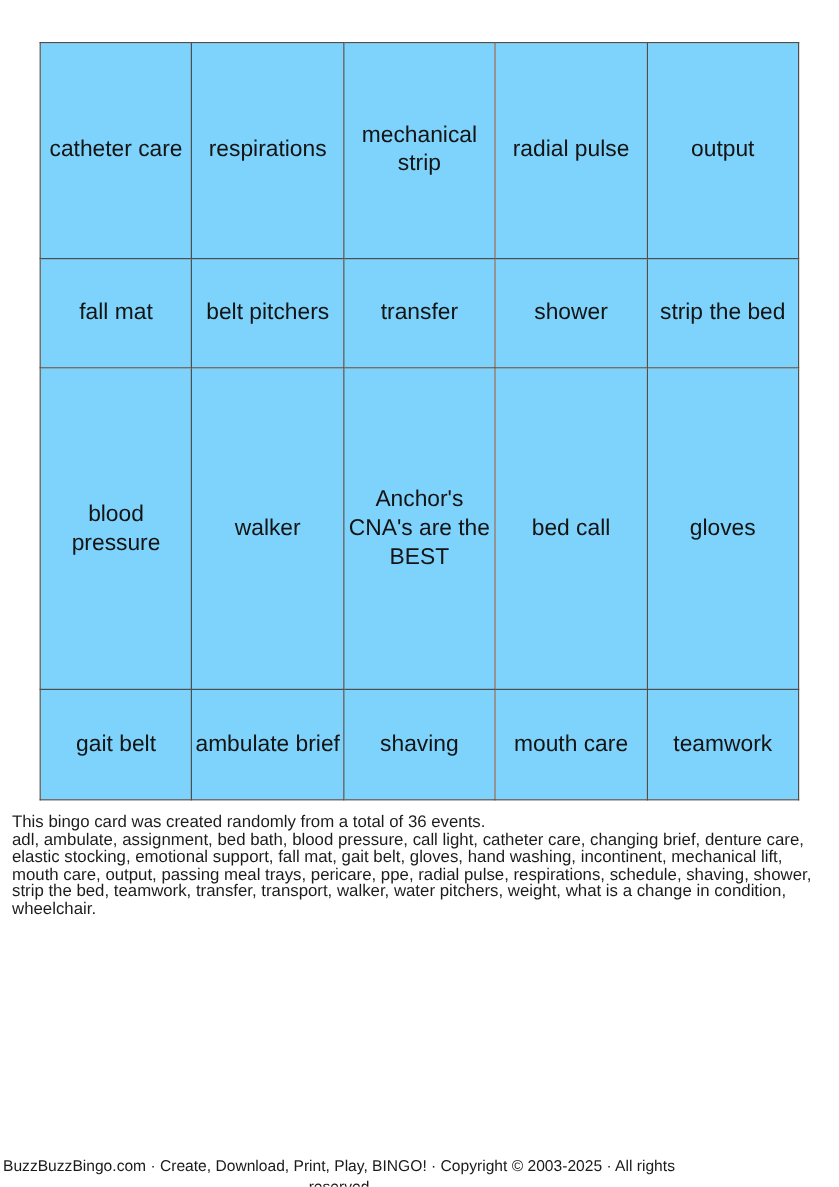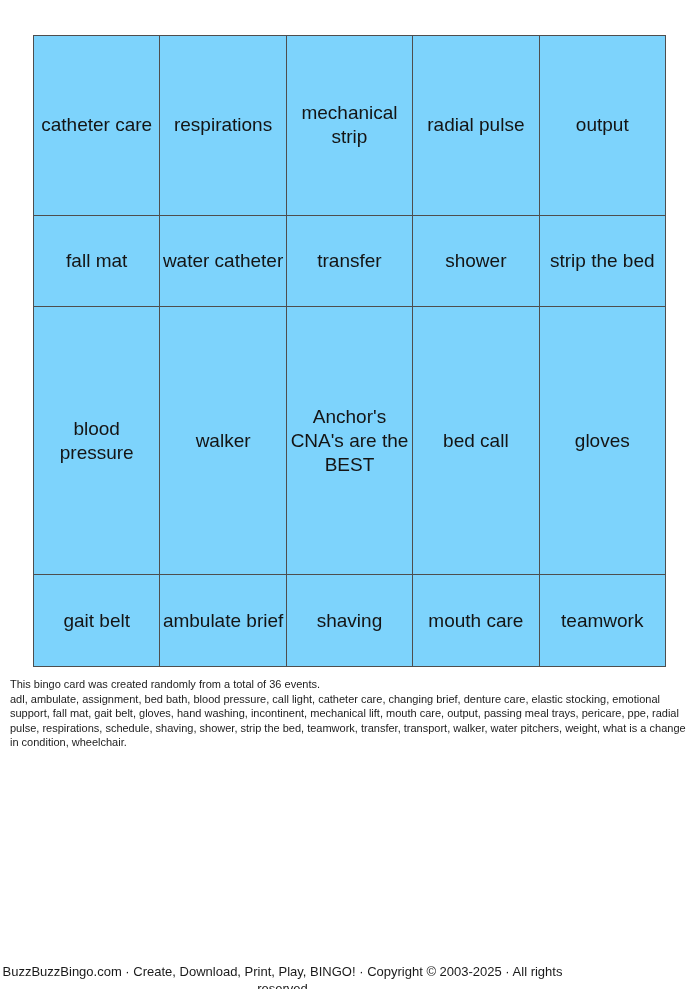--- a/index.html
+++ b/index.html
@@ -39,21 +39,21 @@
     background: #7dd3fc;
     overflow: hidden;
   }
 
   
   .card-note {
     position: absolute;
     left: 10px;
     top: 677px;
     width: 684px;
-    font-size: 11px;
+    font-size: 14px;
     line-height: 14.5px;
     color: #1c1c1c;
   }
 
   
   .site-footer {
     position: absolute;
     left: 0;
     top: 963px;
     width: 565px;
@@ -72,21 +72,21 @@
     <tbody>
       <tr>
         <td>catheter care</td>
         <td>respirations</td>
         <td>mechanical strip</td>
         <td>radial pulse</td>
         <td>output</td>
       </tr>
       <tr>
         <td>fall mat</td>
-        <td>water catheter</td>
+        <td>belt pitchers</td>
         <td>transfer</td>
         <td>shower</td>
         <td>strip the bed</td>
       </tr>
       <tr>
         <td>blood pressure</td>
         <td>walker</td>
         <td>Anchor's CNA's are the BEST</td>
         <td>bed call</td>
         <td>gloves</td>

